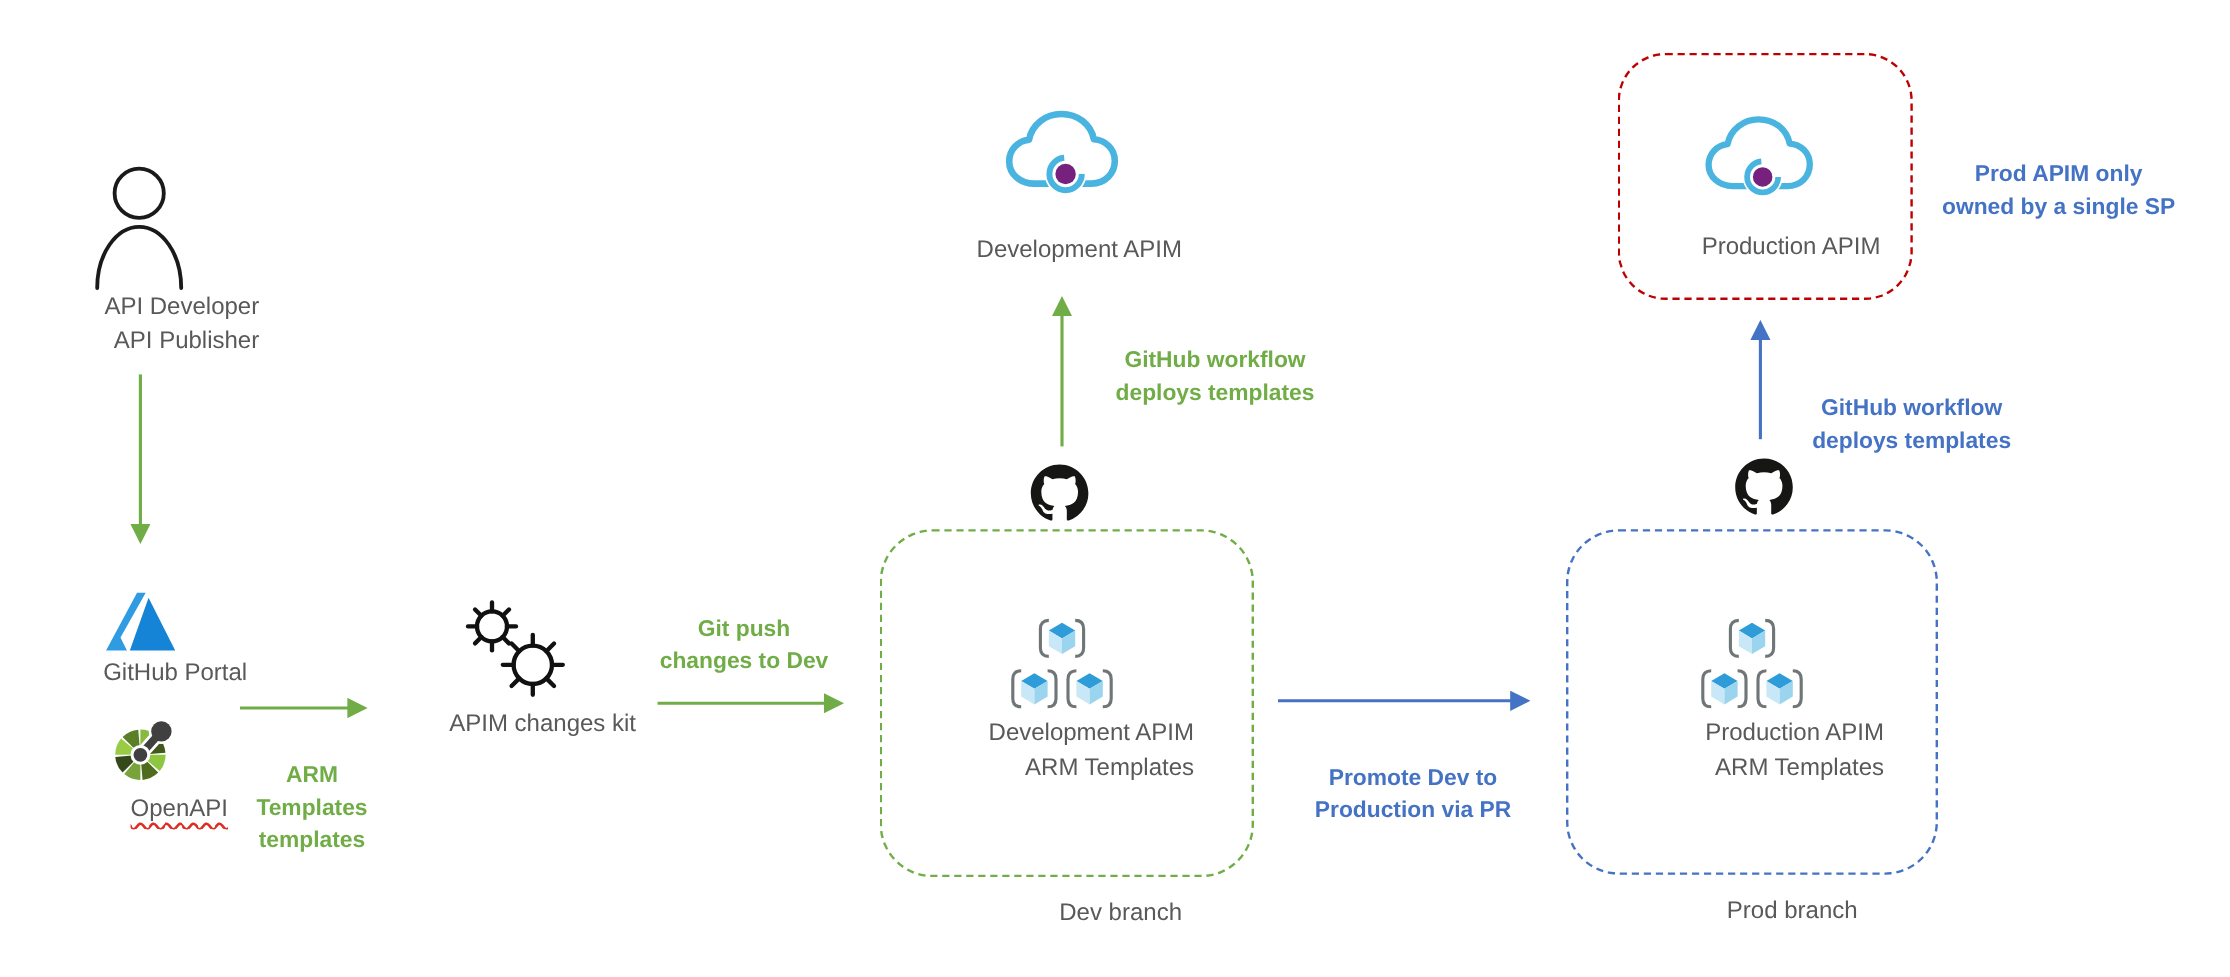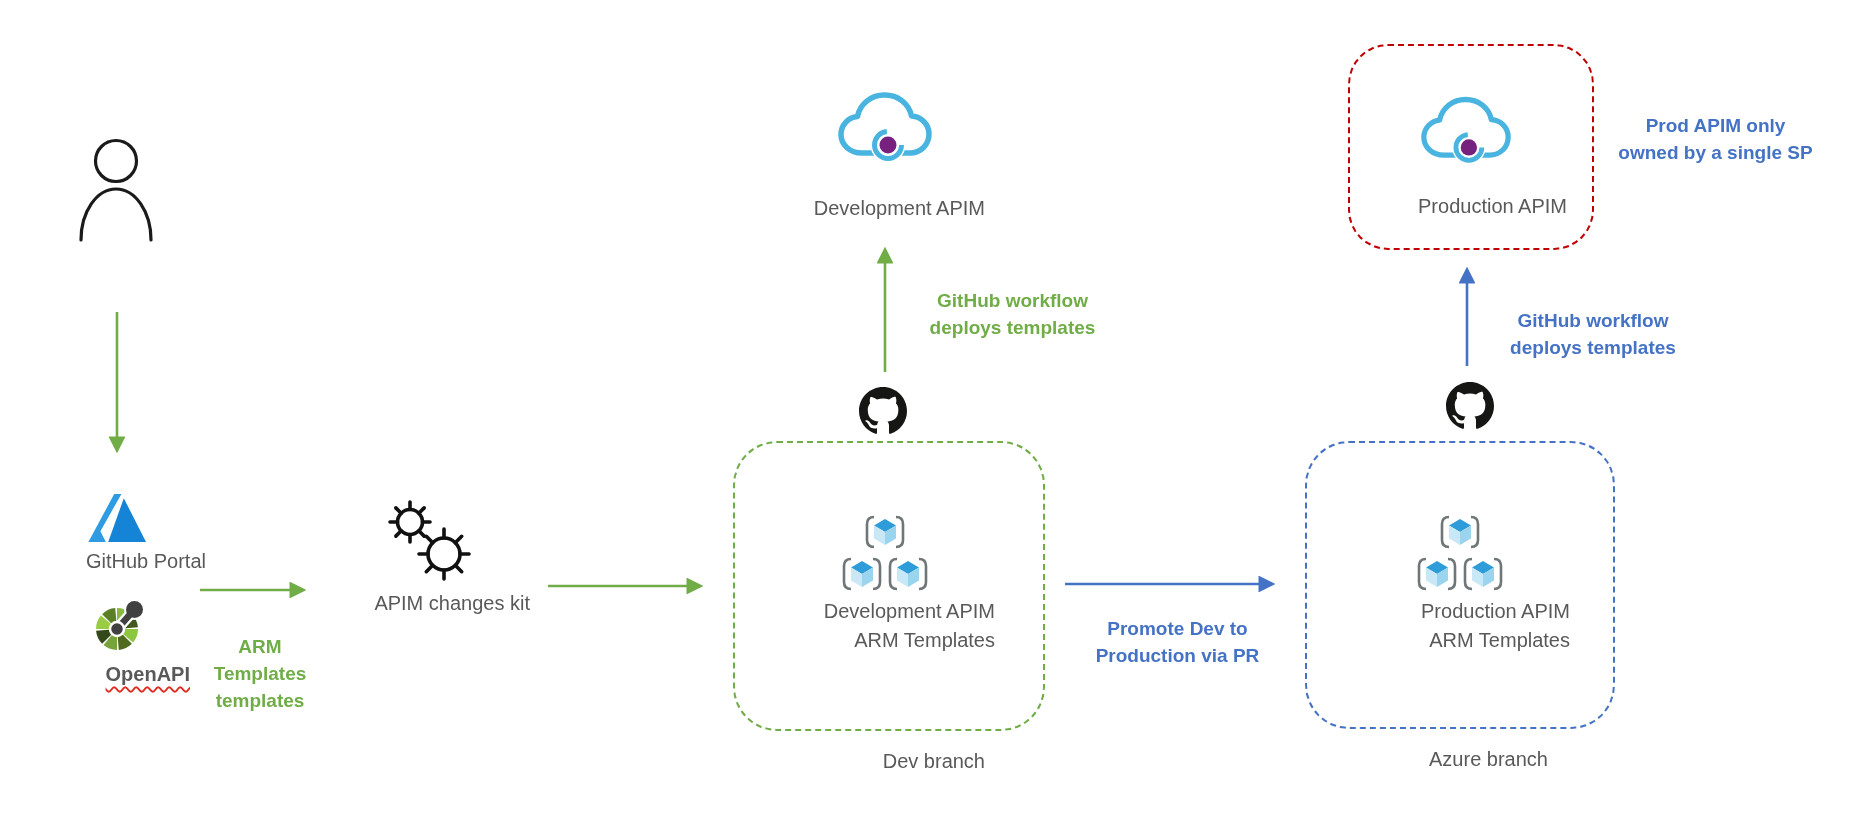--- a/index.html
+++ b/index.html
@@ -20,30 +20,29 @@
     position:absolute;text-align:right;color:var(--gray);
     font-size:20px;line-height:27px;
   }
   .lbl span{display:block;}
   .note{
     position:absolute;text-align:center;font-weight:bold;
     font-size:19px;line-height:27px;
   }
   .note span{display:block;}
   .note.green{color:var(--green);}
-  .note.blue{color:var(--blue);}
+  .note.blue{color:var(--blue);margin-top:20px;}
   .dashedbox{position:absolute;border-radius:44px;background:transparent;}
   .dashedbox.green{border:2.5px dashed var(--green);}
   .dashedbox.blue{border:2.5px dashed var(--blue);}
   .dashedbox.red{border:2.5px dashed var(--red);border-radius:40px;}
   .misspell{
     text-decoration:underline wavy #e02b20;
     text-decoration-thickness:2px;
     text-underline-offset:5px;
-    font-weight:bold;
   }
   svg.icon{position:absolute;overflow:visible;}
 </style>
 </head>
 <body>
 
 <div id="canvas">
 
   <svg width="0" height="0" style="position:absolute" aria-hidden="true">
     <defs>
@@ -132,20 +131,24 @@
     <path d="M200,590 L303,590" stroke="#70AD47" stroke-width="2.6" fill="none" marker-end="url(#mGreen)"></path>
     <path d="M548,586 L700,586" stroke="#70AD47" stroke-width="2.6" fill="none" marker-end="url(#mGreen)"></path>
     <path d="M885,372 L885,250" stroke="#70AD47" stroke-width="2.6" fill="none" marker-end="url(#mGreen)"></path>
     <path d="M1065,584 L1272,584" stroke="#4472C4" stroke-width="2.6" fill="none" marker-end="url(#mBlue)"></path>
     <path d="M1467,366 L1467,270" stroke="#4472C4" stroke-width="2.6" fill="none" marker-end="url(#mBlue)"></path>
   </svg>
 
   <svg class="icon" style="left:76px;top:136px" width="80" height="110" viewBox="0 0 80 110">
       <use href="#personIcon"></use>
     </svg>
+  <div class="lbl" style="left:16px;top:242px;width:200px;line-height:28px">
+    <span>API Developer</span>
+    <span>API Publisher</span>
+  </div>
 
 
   <svg class="icon" style="left:86px;top:494px" width="60" height="48" viewBox="0 0 100 80">
       <use href="#azureLogo"></use>
     </svg>
   <div class="lbl" style="left:26px;top:548px;width:180px">
     <span>GitHub Portal</span>
   </div>
 
   <svg class="icon" style="left:88px;top:594px" width="64" height="64" viewBox="0 0 64 64">
@@ -160,20 +163,24 @@
     <span>templates</span>
   </div>
 
   <svg class="icon" style="left:386px;top:500px" width="92" height="88" viewBox="0 0 92 88">
       <use href="#gearsIcon"></use>
     </svg>
   <div class="lbl" style="left:330px;top:590px;width:200px">
     <span>APIM changes kit</span>
   </div>
 
+  <div class="note green" style="left:540px;top:511px;width:160px">
+    <span>Git push</span>
+    <span>changes to Dev</span>
+  </div>
 
   <svg class="icon" style="left:837px;top:90px" width="96" height="82" viewBox="0 0 96 82">
       <use href="#apimCloud"></use>
     </svg>
   <div class="lbl" style="left:785px;top:195px;width:200px">
     <span>Development APIM</span>
   </div>
 
   <div class="note green" style="left:915px;top:287px;width:195px">
     <span>GitHub workflow</span>
@@ -225,16 +232,16 @@
 
   <div class="dashedbox blue" style="left:1305px;top:441px;width:310px;height:288px"></div>
   <svg class="icon" style="left:1408px;top:515px" width="104" height="78" viewBox="0 0 104 78">
       <use href="#cubesTriple"></use>
     </svg>
   <div class="lbl" style="left:1350px;top:597px;width:220px;line-height:29px">
     <span>Production APIM</span>
     <span>ARM Templates</span>
   </div>
   <div class="lbl" style="left:1348px;top:746px;width:200px">
-    <span>Azure branch</span>
+    <span>Prod branch</span>
   </div>
 
 </div>
 
 </body></html>

